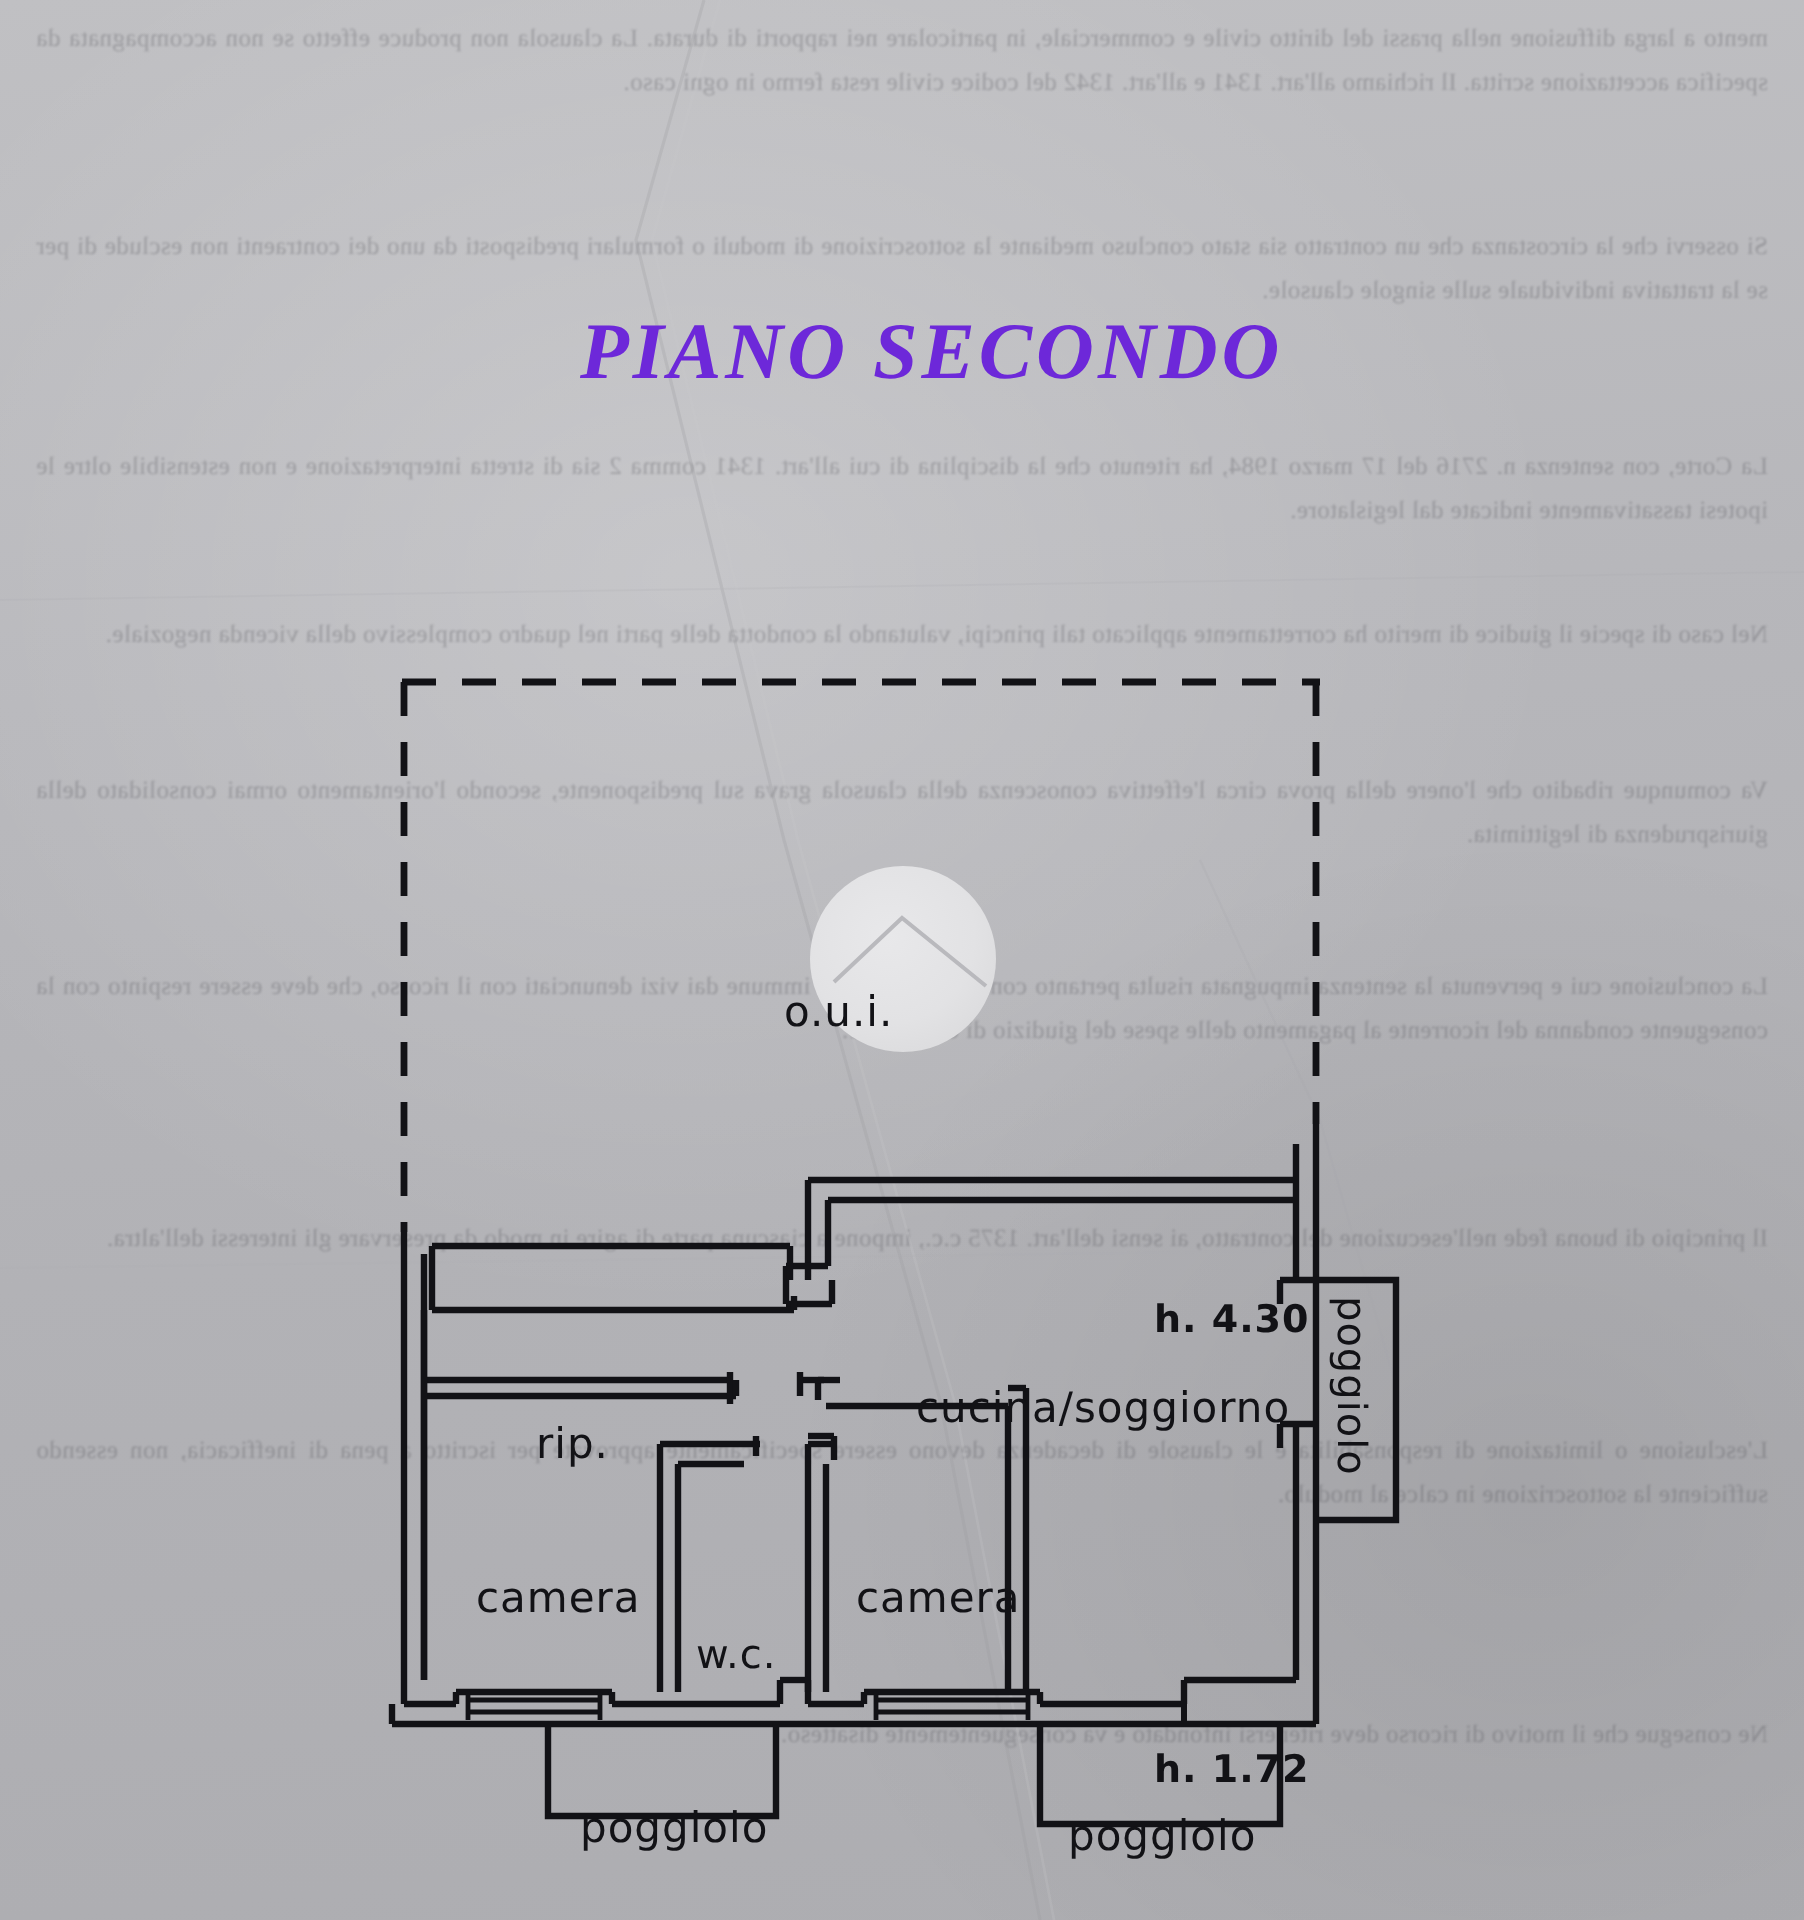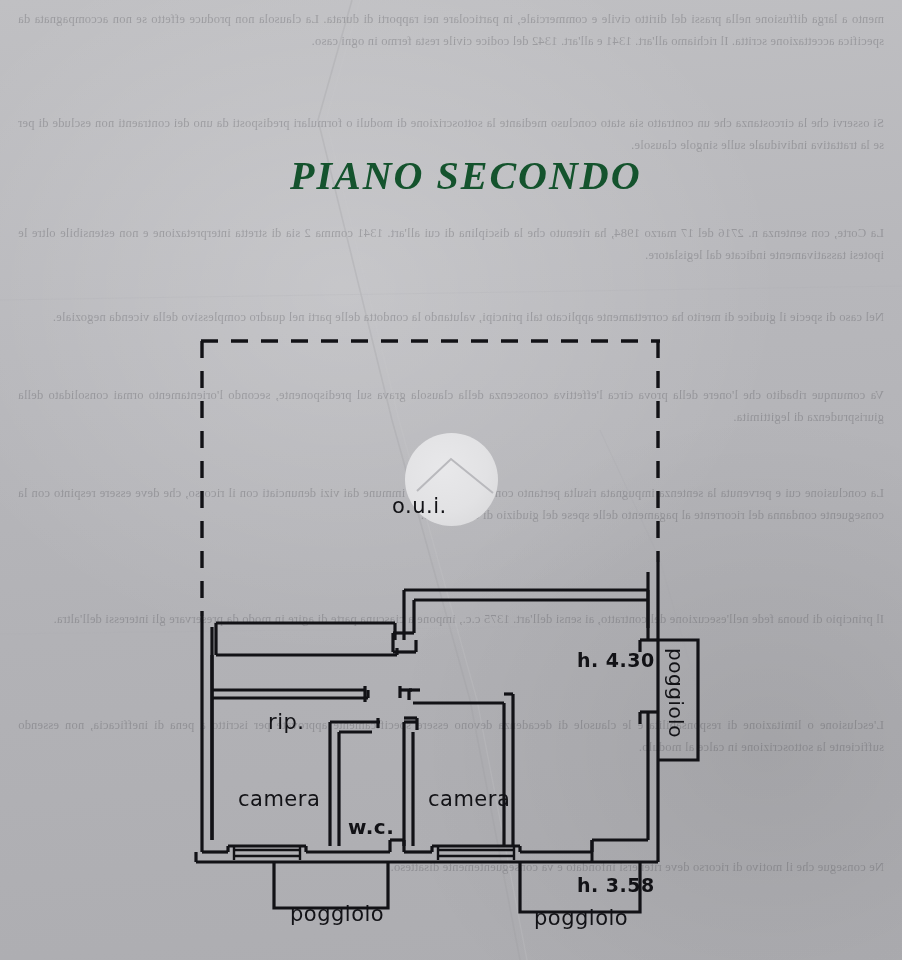--- a/index.html
+++ b/index.html
@@ -73,21 +73,21 @@
     top: 433px;
     width: 93px;
     height: 93px;
     pointer-events: none;
   }
   .ttl {
     position: absolute;
     font-family: "Liberation Serif", serif;
     font-weight: bold;
     font-style: italic;
-    color: #14532d;
+    color: #6d28d9;
   }
   
   .lbl {
     position: absolute;
     font-family: "DejaVu Sans", sans-serif;
     color: #121216;
     white-space: nowrap;
     transform-origin: 0 0;
     margin-top: 32px;
   }
@@ -295,28 +295,29 @@
   </svg>
 
   <div class="ttl" style="left:290px; top:152px; font-size:40px; letter-spacing:2px;">PIANO SECONDO</div>
 
   <div class="lbl" style="left:392px; top:462px; font-size:21px; letter-spacing:0.5px;">o.u.i.</div>
 
   <div class="lbl" style="left:268px; top:678px; font-size:21px; letter-spacing:0.5px;">rip.</div>
 
   <div class="lbl" style="left:238px; top:755px; font-size:21px; letter-spacing:0.5px;">camera</div>
 
-  <div class="lbl" style="left:348px; top:783px; font-size:20px; letter-spacing:0.5px; font-weight:700;">w.c.</div>
+  <div class="lbl" style="left:348px; top:783px; font-size:20px; letter-spacing:0.5px; font-weight:400;">w.c.</div>
 
   <div class="lbl" style="left:428px; top:755px; font-size:21px; letter-spacing:0.5px;">camera</div>
 
+  <div class="lbl" style="left:458px; top:660px; font-size:21px; letter-spacing:0.5px;">cucina/soggiorno</div>
 
   <div class="lbl-vert" style="left:688px; top:648px; font-size:20px; letter-spacing:0.5px;">poggiolo</div>
 
   <div class="lbl" style="left:290px; top:870px; font-size:21px; letter-spacing:0.5px;">poggiolo</div>
 
   <div class="lbl" style="left:534px; top:874px; font-size:21px; letter-spacing:0.5px;">poggiolo</div>
 
   <div class="mono-h" style="left:577px; top:604px; font-size:19px; letter-spacing:0.5px;">h. 4.30</div>
 
-  <div class="mono-h" style="left:577px; top:829px; font-size:19px; letter-spacing:0.5px;">h. 3.58</div>
+  <div class="mono-h" style="left:577px; top:829px; font-size:19px; letter-spacing:0.5px;">h. 1.72</div>
 
 </div>
 
 </body></html>

